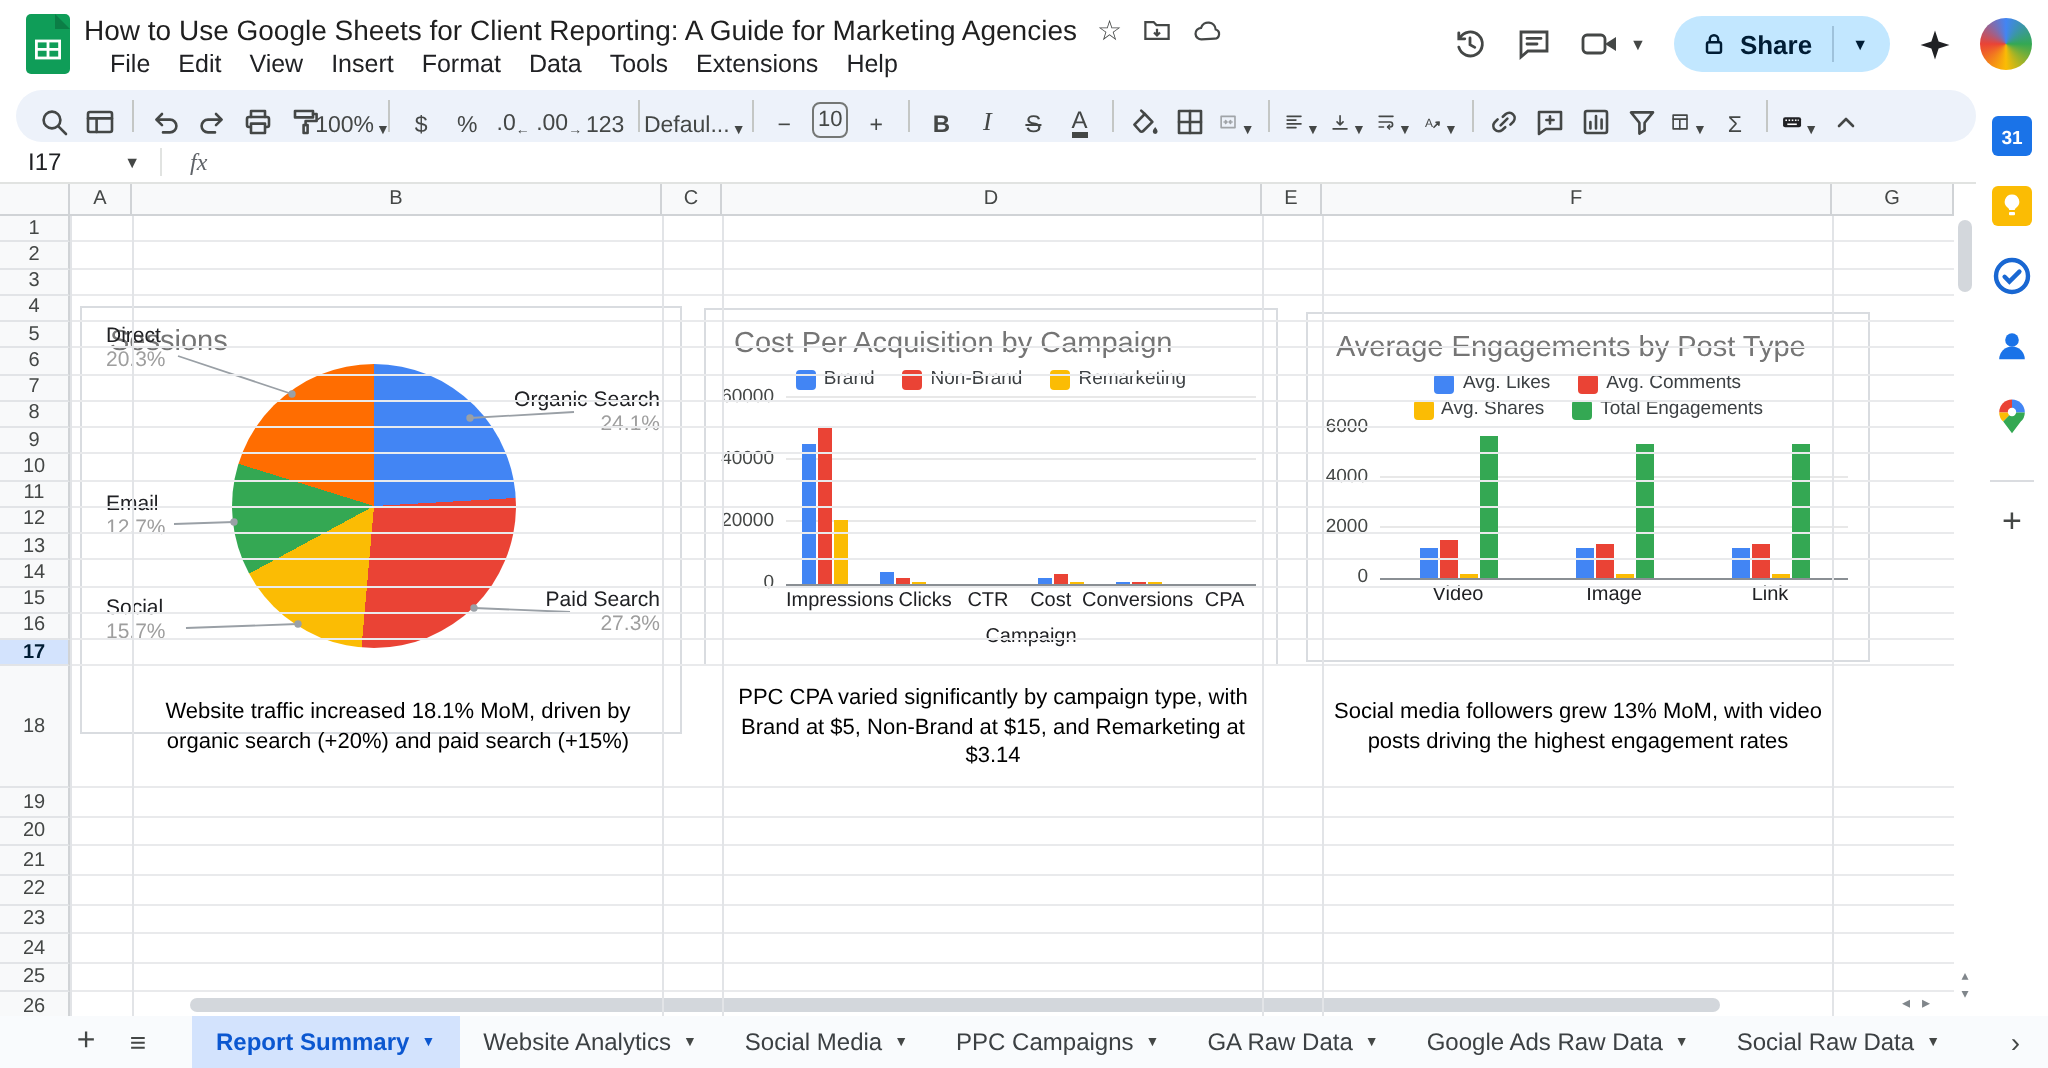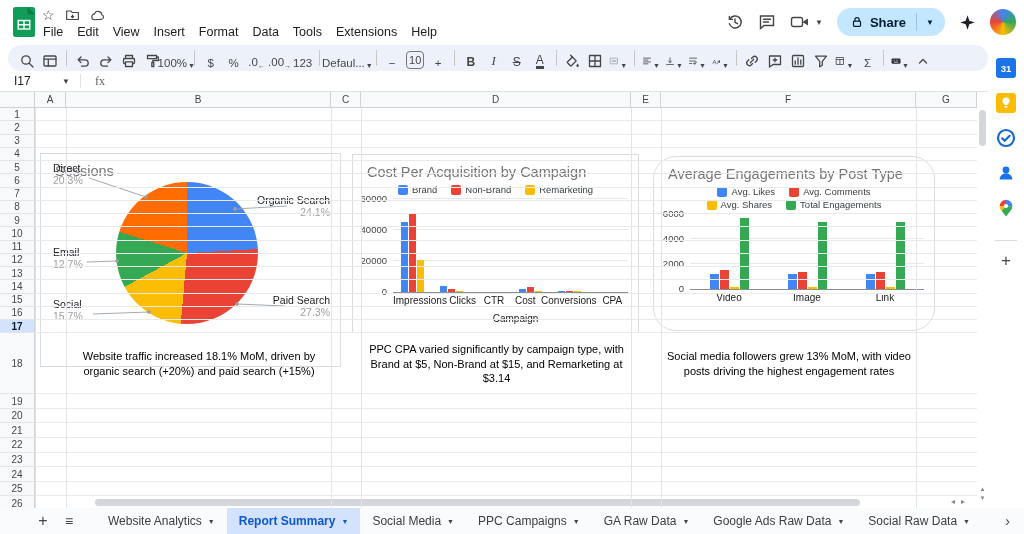--- a/index.html
+++ b/index.html
@@ -7,21 +7,21 @@
   body { font-family:"Liberation Sans", sans-serif; background:#fff; }
   .app { position:relative; width:1024px; height:534px; background:#fff; overflow:hidden; }
 
   
   .appbar { position:absolute; left:0; top:0; width:1024px; height:44px; background:#fff; }
   .logo { position:absolute; left:13px; top:7px; width:22px; height:30px; cursor:pointer; }
   .title-row { position:absolute; left:42px; top:6px; height:18px; display:flex; align-items:center; gap:10px; }
   .doc-title { font-size:14px; color:#1f1f1f; white-space:nowrap; }
   .title-ic { color:#444746; display:flex; align-items:center; }
   .star-g { font-size:14px; color:#444746; line-height:1; }
-  .menubar { position:absolute; left:36px; top:23px; display:flex; }
+  .menubar { position:absolute; left:48px; top:23px; display:flex; }
   .menu-item { font-size:12.5px; color:#202124; padding:2px 7px; border-radius:8px; cursor:pointer; }
   .appbar-right { position:absolute; right:8px; top:6px; height:32px; display:flex; align-items:center; gap:14px; }
   .abr-ic { display:flex; align-items:center; cursor:pointer; }
   .caret { font-size:8px; color:#444746; }
   .share-pill { display:flex; align-items:center; height:28px; background:#c2e7ff; border-radius:14px; overflow:hidden; cursor:pointer; }
   .share-main { display:flex; align-items:center; gap:6px; padding:0 10px 0 13px; font-size:13px; font-weight:bold; color:#001d35; height:100%; }
   .share-split { width:1px; height:18px; background:rgba(0,29,53,.18); }
   .share-caret { padding:0 11px 0 9px; font-size:8px; color:#001d35; height:100%; display:flex; align-items:center; }
   .avatar { width:26px; height:26px; border-radius:50%; padding:2px; background:conic-gradient(#4285f4,#34a853,#fbbc04,#ea4335,#4285f4); cursor:pointer; }
   .avatar-in { width:22px; height:22px; border-radius:50%; background:radial-gradient(circle at 40% 35%,#8a5a33 30%,#4a2f1a 75%); }
@@ -37,21 +37,21 @@
   .tb-a { font-size:12px; border-bottom:3px solid #444746; line-height:11px; }
   .sizebox { width:26px; height:18px; border:1px solid #747775; border-radius:4px; display:flex; align-items:center; justify-content:center; font-size:11px; color:#444746; background:#edf2fa; }
   .deca { font-size:7px; vertical-align:-2px; }
   .tb-collapse { margin-left:auto; margin-right:46px; }
   .disabled svg { opacity:.45; }
 
   
   .fbar { position:absolute; left:0; top:71px; width:988px; height:21px; background:#fff; border-bottom:1px solid #e1e3e1; display:flex; align-items:center; }
   .namebox { width:76px; display:flex; align-items:center; justify-content:space-between; padding:0 6px 0 14px; font-size:12px; color:#202124; cursor:pointer; }
   .fbar-div { width:1px; height:14px; background:#e1e3e1; margin:0 4px; }
-  .fx { font-family:"Liberation Serif",serif; color:#5f6368; font-size:12px; margin:18px 10px;text-align:right; }
+  .fx { font-style:italic; font-family:"Liberation Serif",serif; color:#5f6368; font-size:12px; margin:18px 10px;text-align:right; }
   .fml-input { flex:1; font-size:12px; color:#202124; border:none; outline:none; background:transparent; height:100%; }
 
   
   .gridwrap { position:absolute; left:0; top:92px; width:977px; height:416px; background:#fff; overflow:hidden; }
   .hdr-cell, .corner { position:absolute; top:0; height:16px; background:#f8f9fa; border-right:1px solid #d0d3d6; border-bottom:1px solid #d0d3d6; font-size:10px; color:#444746; display:flex; align-items:center; justify-content:center; }
   .rhdr { position:absolute; left:0; width:35px; background:#f8f9fa; border-right:1px solid #d0d3d6; border-bottom:1px solid #e2e4e7; font-size:10px; color:#444746; display:flex; align-items:center; justify-content:center; }
   .rhdr.sel { background:#d3e3fd; color:#001d35; font-weight:bold; }
   .rowline { position:absolute; left:35px; right:0; border-bottom:1px solid #e9eaec; }
   .colline { position:absolute; top:16px; width:1px; background:#e2e4e7; }
   .ins { position:absolute; display:flex; align-items:center; justify-content:center; text-align:center; font-size:11px; line-height:1.35; color:#000; padding:0 4px; }
@@ -110,20 +110,21 @@
       <svg width="22" height="30" viewBox="0 0 22 30">
           <rect width="22" height="30" rx="2.5" fill="#0f9d58"></rect>
           <path d="M14.5 0 22 7.5 14.5 7.5z" fill="#0b7e46"></path>
           <g stroke="#fff" stroke-width="1.4" fill="none">
             <rect x="5.2" y="13.5" width="11.6" height="8.5"></rect>
             <path d="M5.2 17.7h11.6M11 13.5v8.5"></path>
           </g>
         </svg>
     </div>
     <div class="title-row">
+      <span class="doc-title">How to Use Google Sheets for Client Reporting: A Guide for Marketing Agencies</span>
       <span class="title-ic star-g">☆</span>
       <span class="title-ic">
         <svg width="15" height="15" viewBox="0 0 16 16" stroke="#444746" stroke-width="1.2" fill="none">
             <path d="M1.8 3.2h4.4l1.5 1.6h6.5v7.4H1.8z"></path>
             <path d="M8 6.8v3.4M6.4 8.8 8 10.4l1.6-1.6"></path>
           </svg>
       </span>
       <span class="title-ic">
         <svg width="16" height="15" viewBox="0 0 16 16" stroke="#444746" stroke-width="1.2" fill="none">
             <path d="M4.6 12.5a3.1 3.1 0 0 1-.3-6.2 4 4 0 0 1 7.8.9 2.5 2.5 0 0 1-.6 4.9z"></path>
@@ -491,21 +492,21 @@
         <div class="c-cats" style="padding-left: 40px; padding-right: 10px;">
           <span class="c-cat">Impressions</span>
           <span class="c-cat">Clicks</span>
           <span class="c-cat">CTR</span>
           <span class="c-cat">Cost</span>
           <span class="c-cat">Conversions</span>
           <span class="c-cat">CPA</span>
         </div>
         <div class="c-xlabel" style="padding-left: 40px;">Campaign</div>
       </div>
-    <div class="chart" id="bar2" style="left:653px; top:64px; width:282px; height:175px;border-radius:23px;">
+    <div class="chart" id="bar2" style="left:653px; top:64px; width:282px; height:175px;">
         <div class="c-title">Average Engagements by Post Type</div>
         <div class="c-legend" style="max-width: 240px; margin: 0px auto;">
           <span class="lg-item">
             <span class="lg-sw" style="background: rgb(66, 133, 244);"></span>
             <span>Avg. Likes</span>
           </span>
           <span class="lg-item">
             <span class="lg-sw" style="background: rgb(234, 67, 53);"></span>
             <span>Avg. Comments</span>
           </span>
@@ -674,26 +675,26 @@
         </svg>
     </span>
     <span class="sp-div"></span>
     <span class="sp-plus">+</span>
   </div>
 
   <div class="tabbar">
     <span class="tbb-ic" style="font-size:16px;">+</span>
     <span class="tbb-ic">≡</span>
     <span id="tabs" style="display:flex; margin-left:14px;">
+        <span class="sheet-tab active">
+          <span>Report Summary</span>
+          <span class="caret">▼</span>
+        </span>
         <span class="sheet-tab">
           <span>Website Analytics</span>
-          <span class="caret">▼</span>
-        </span>
-        <span class="sheet-tab active">
-          <span>Report Summary</span>
           <span class="caret">▼</span>
         </span>
         <span class="sheet-tab">
           <span>Social Media</span>
           <span class="caret">▼</span>
         </span>
         <span class="sheet-tab">
           <span>PPC Campaigns</span>
           <span class="caret">▼</span>
         </span>

